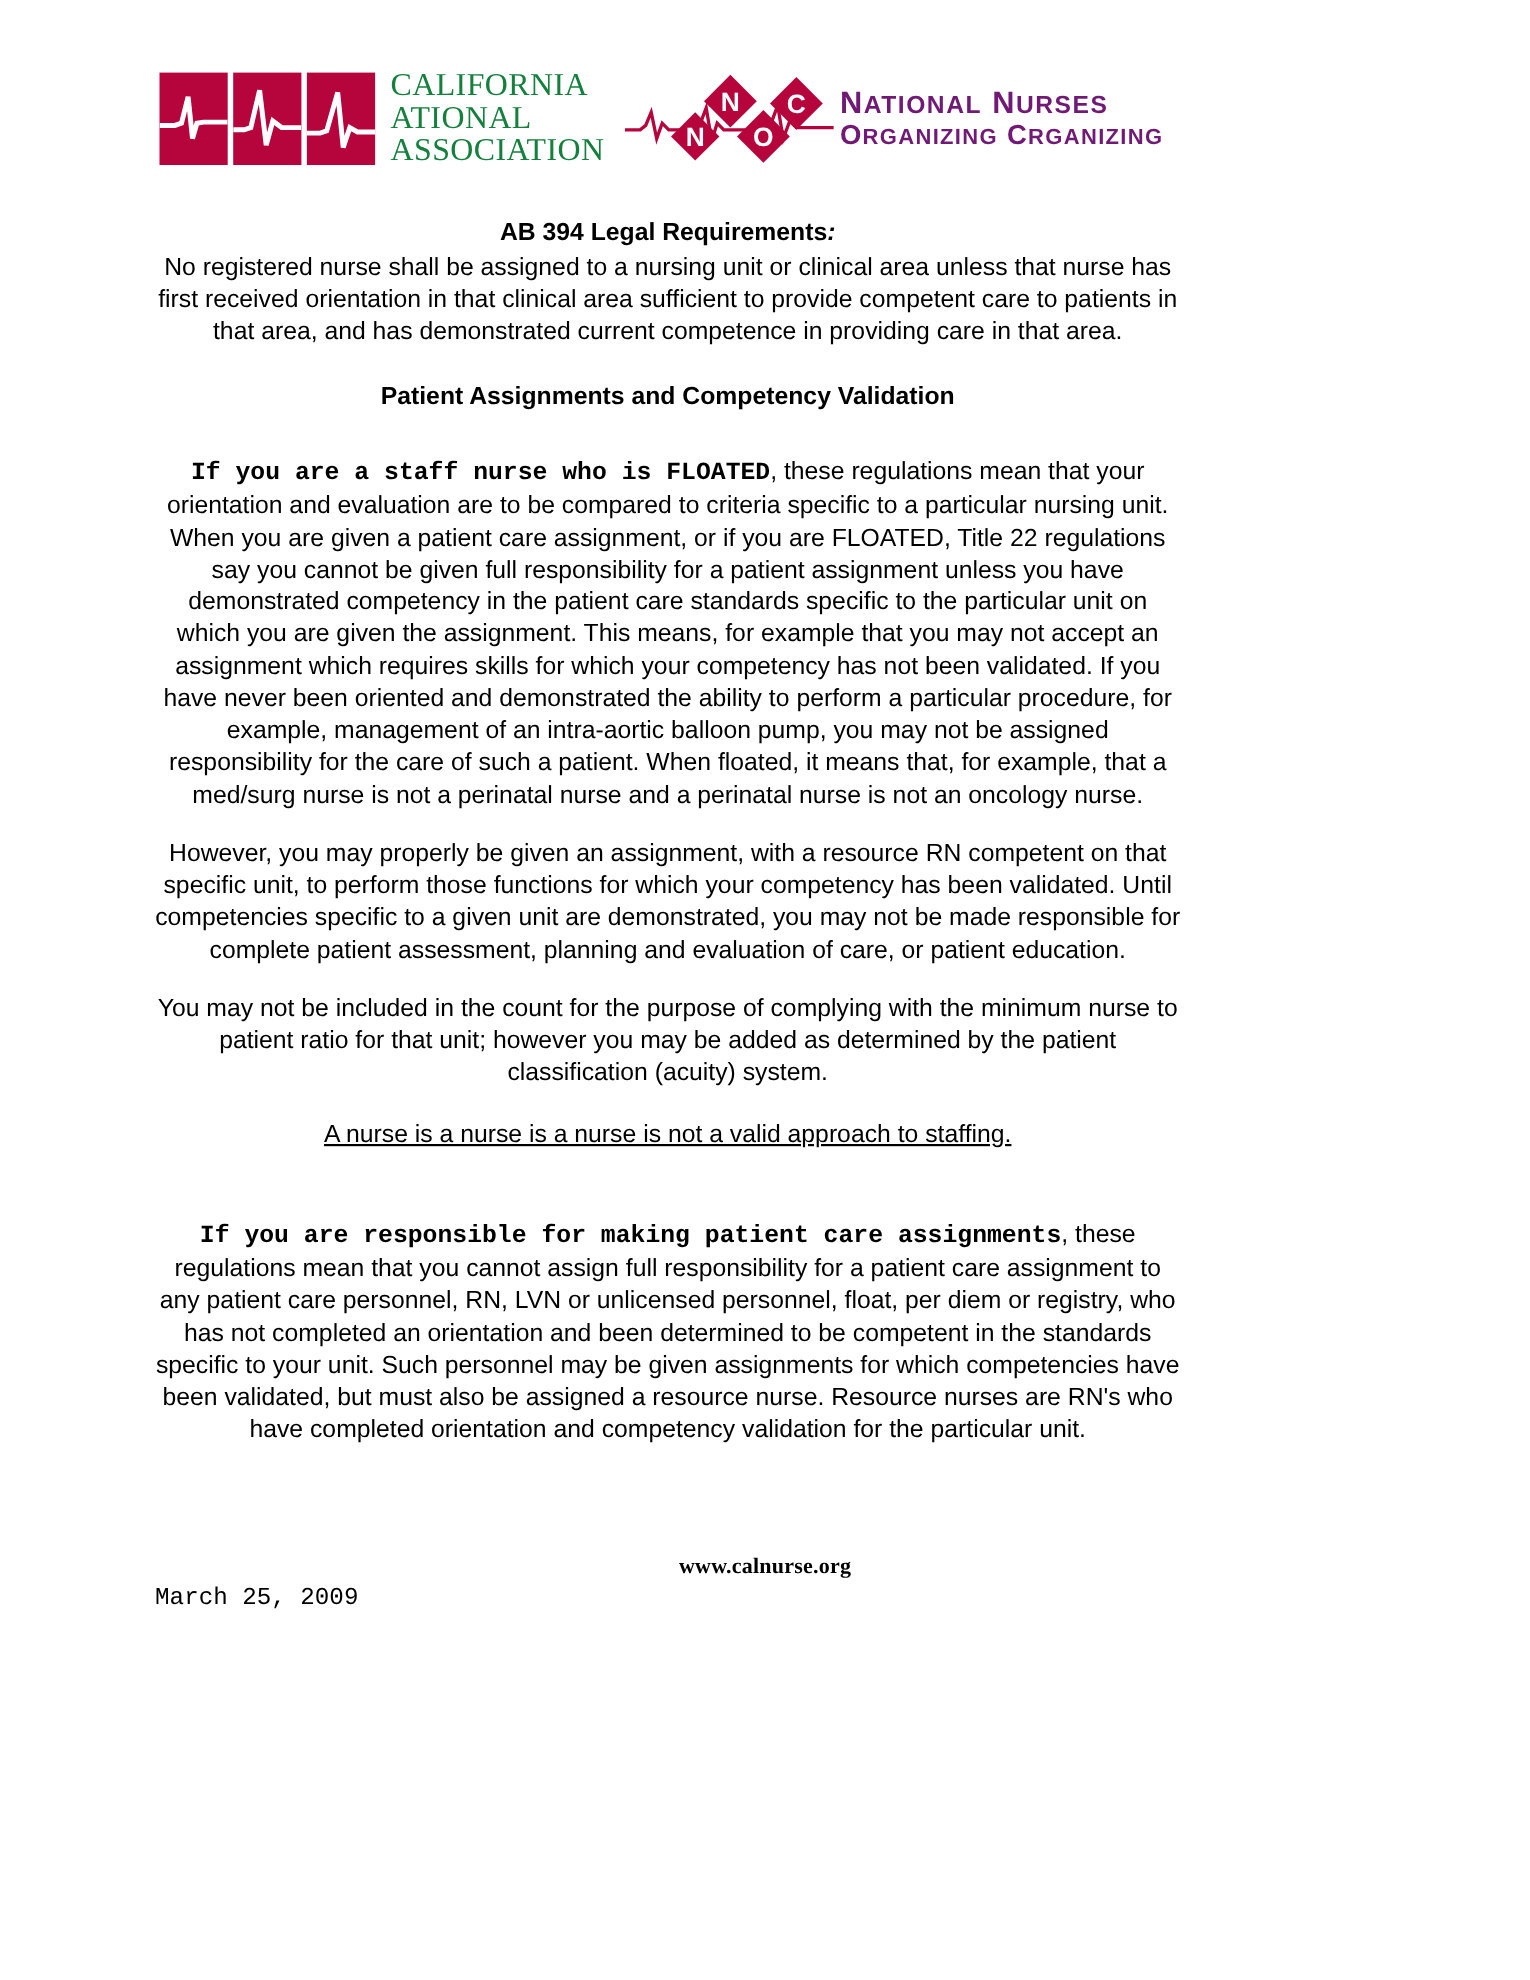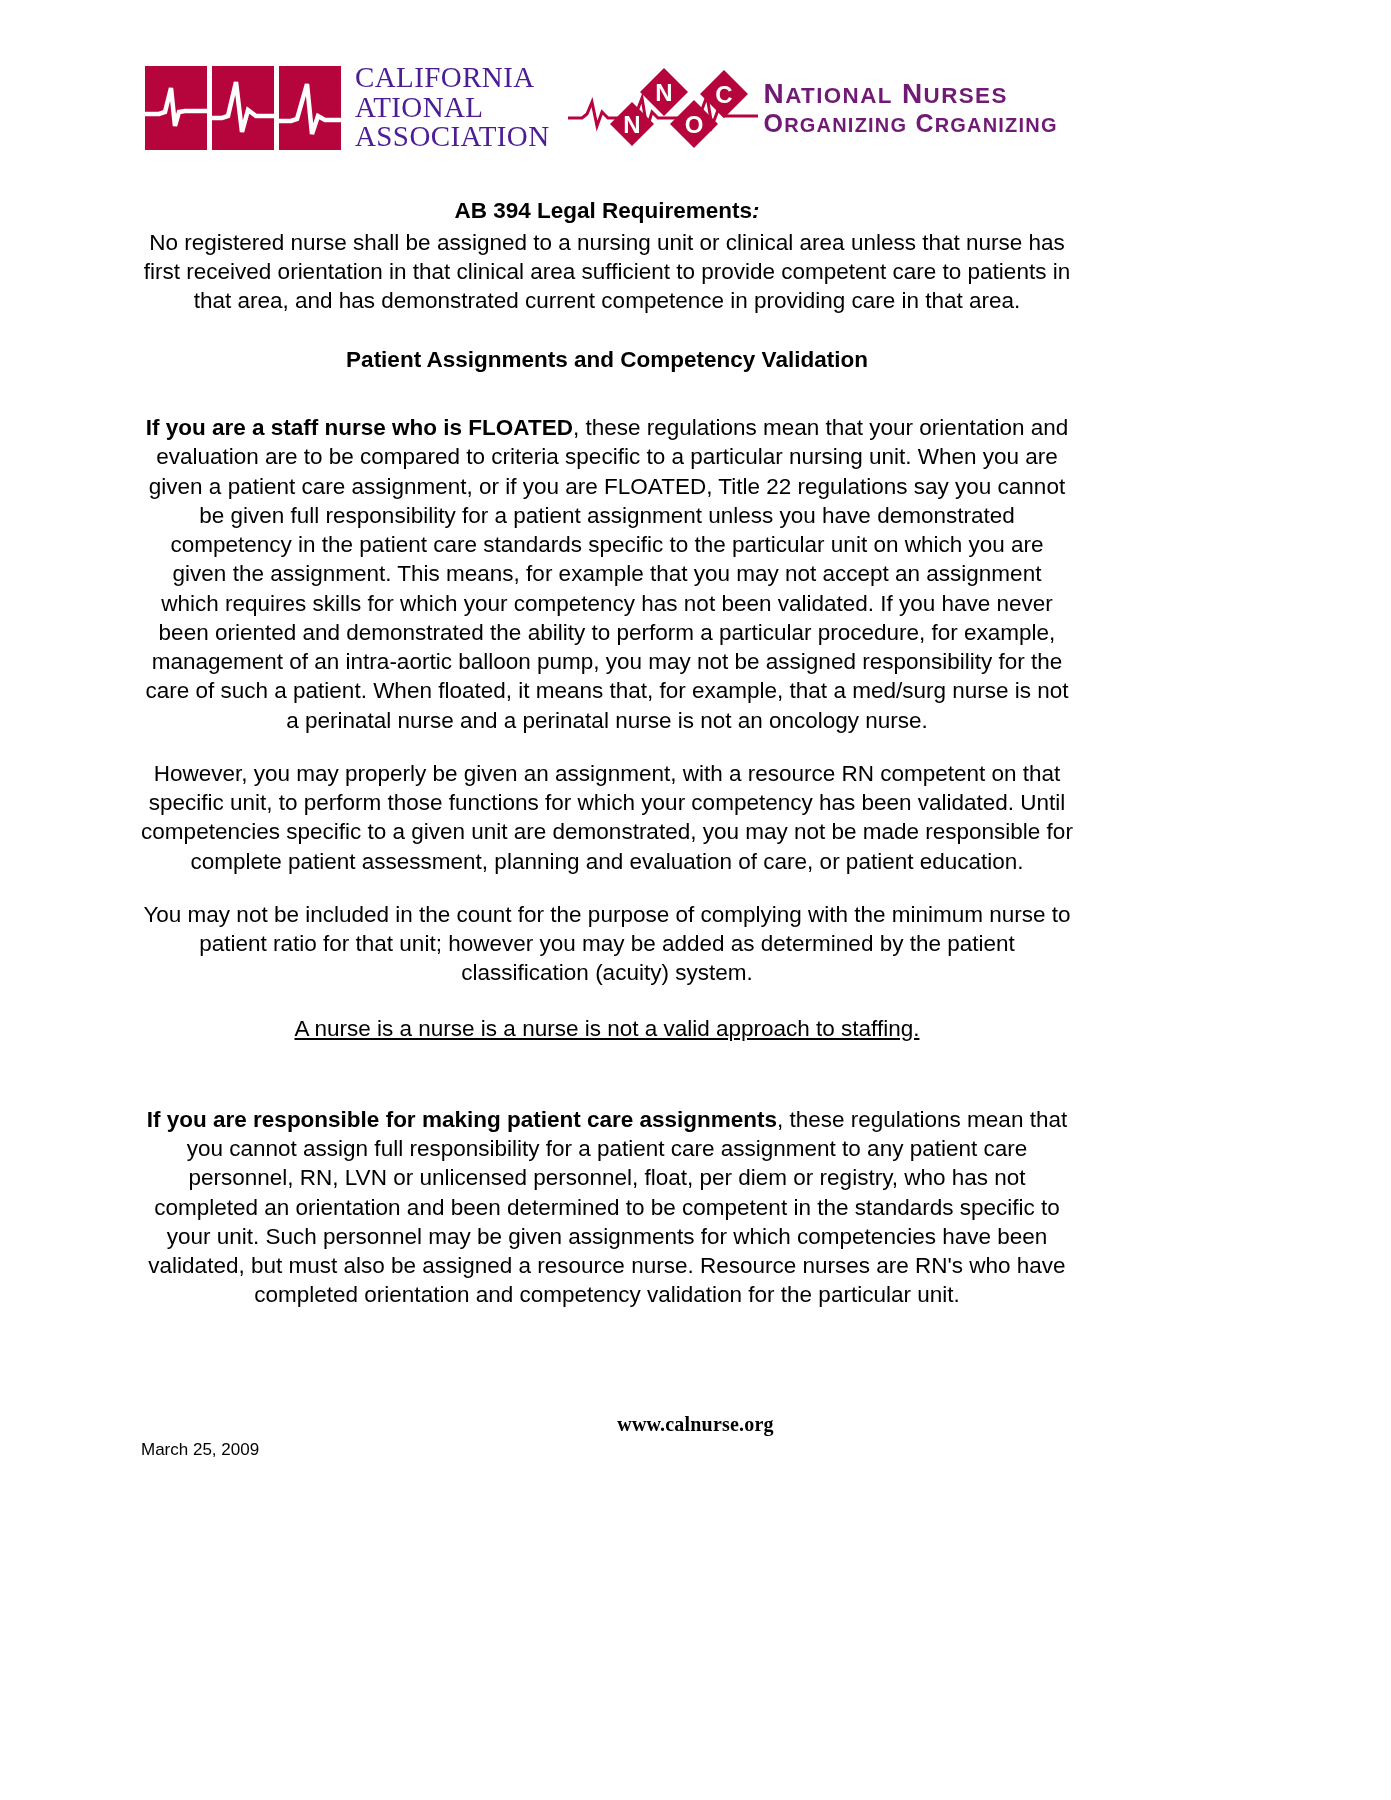--- a/index.html
+++ b/index.html
@@ -49,21 +49,21 @@
     height: 84px;
     background: #b5053c;
     position: relative;
     overflow: hidden;
   }
   .cna-sq svg { position: absolute; left: 0; top: 0; }
 
   .cna-words {
     margin-left: 14px;
     font-family: "Liberation Serif", serif;
-    color: #4c1d95;
+    color: #15803d;
     font-size: 29px;
     line-height: 1.03;
     letter-spacing: 0.4px;
     text-align: left;
     font-weight: 400;
   }
   .cna-words div { white-space: nowrap; }
 
   
   .nnoc-logo {
@@ -123,40 +123,40 @@
   .gap-xl { height: 62px; }
 
   .underlined-line {
     text-align: center;
     font-size: 22.5px;
     line-height: 1.30;
     margin: 0;
   }
   .underlined-line span { text-decoration: underline; }
 
-  b { font-weight: bold; }
+  b { font-weight: bold; font-family: Liberation Mono, monospace; }
 
   
   .footer-url {
     position: absolute;
     left: 0;
     right: 0;
     top: 1413px;
     text-align: center;
     font-family: "Liberation Serif", serif;
     font-weight: bold;
     font-size: 20px;
     letter-spacing: 0.2px;
   }
   .footer-date {
     position: absolute;
     left: 141px;
     top: 1440px;
-    font-family: Liberation Sans, sans-serif;
-    font-size: 17px;
+    font-family: Liberation Mono, monospace;
+    font-size: 22px;
   }
 </style>
 </head>
 <body>
 
 <div class="page">
 
   <div class="header">
 
     <div class="cna-logo">

